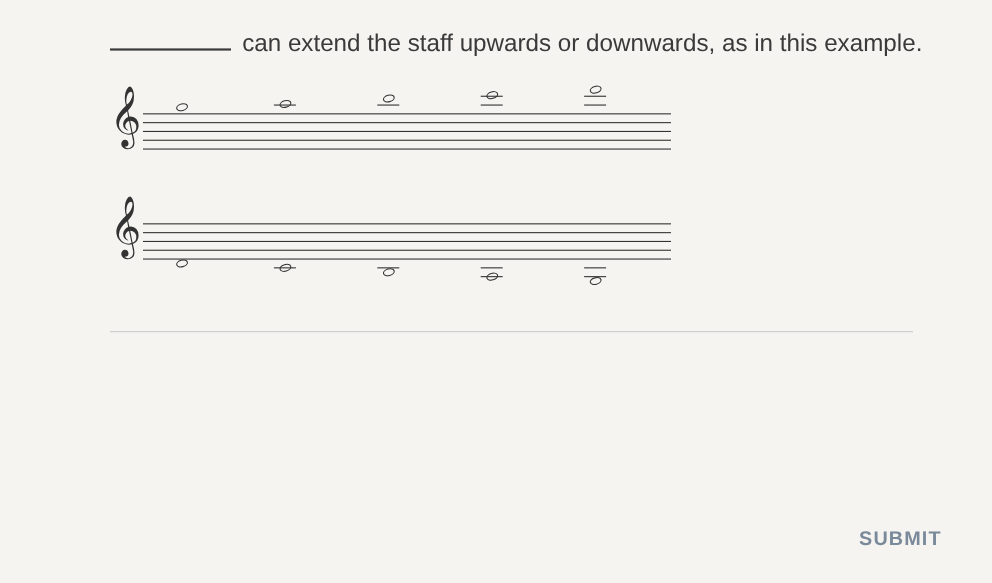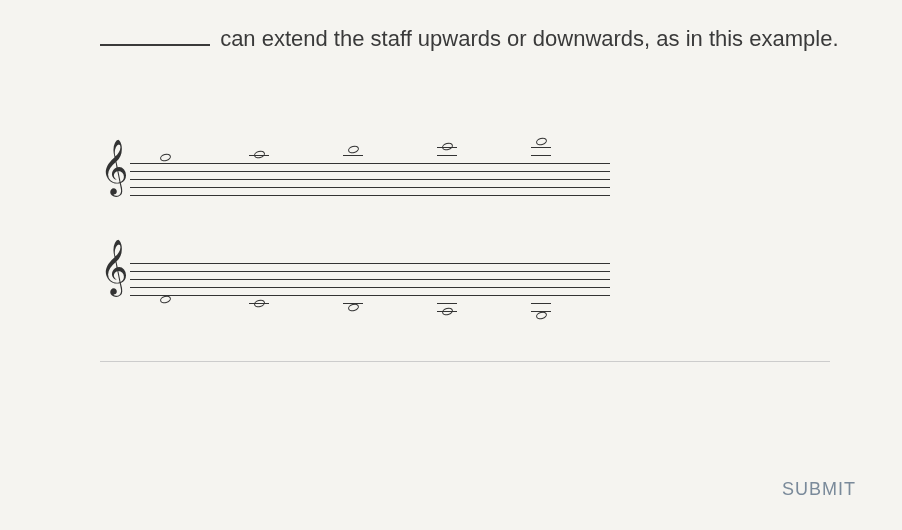--- a/index.html
+++ b/index.html
@@ -12,21 +12,21 @@
       overflow: hidden;
     }
     .content {
       padding: 24px 40px 0 100px;
       position: relative;
     }
     .question-text {
       font-size: 22px;
       color: #3a3a3a;
       line-height: 1.4;
-      margin-bottom: 96px;
+      margin-bottom: 36px;
     }
     .blank-line {
       display: inline-block;
       border-bottom: 2px solid #3a3a3a;
       width: 110px;
       vertical-align: baseline;
       margin-right: 4px;
     }
     .music-area {
       margin-left: 0px;
@@ -101,21 +101,21 @@
       opacity: 0.9;
     }
     .submit-btn {
       position: absolute;
       right: 30px;
       bottom: 20px;
       background: transparent;
       border: none;
       color: #7a8a9a;
       font-size: 18px;
-      font-weight: 400;
+      font-weight: 700;
       letter-spacing: 1px;
       cursor: pointer;
       padding: 10px 16px;
       font-family: inherit;
     }
   </style>
 </head>
 <body>
 
 <div class="content">

